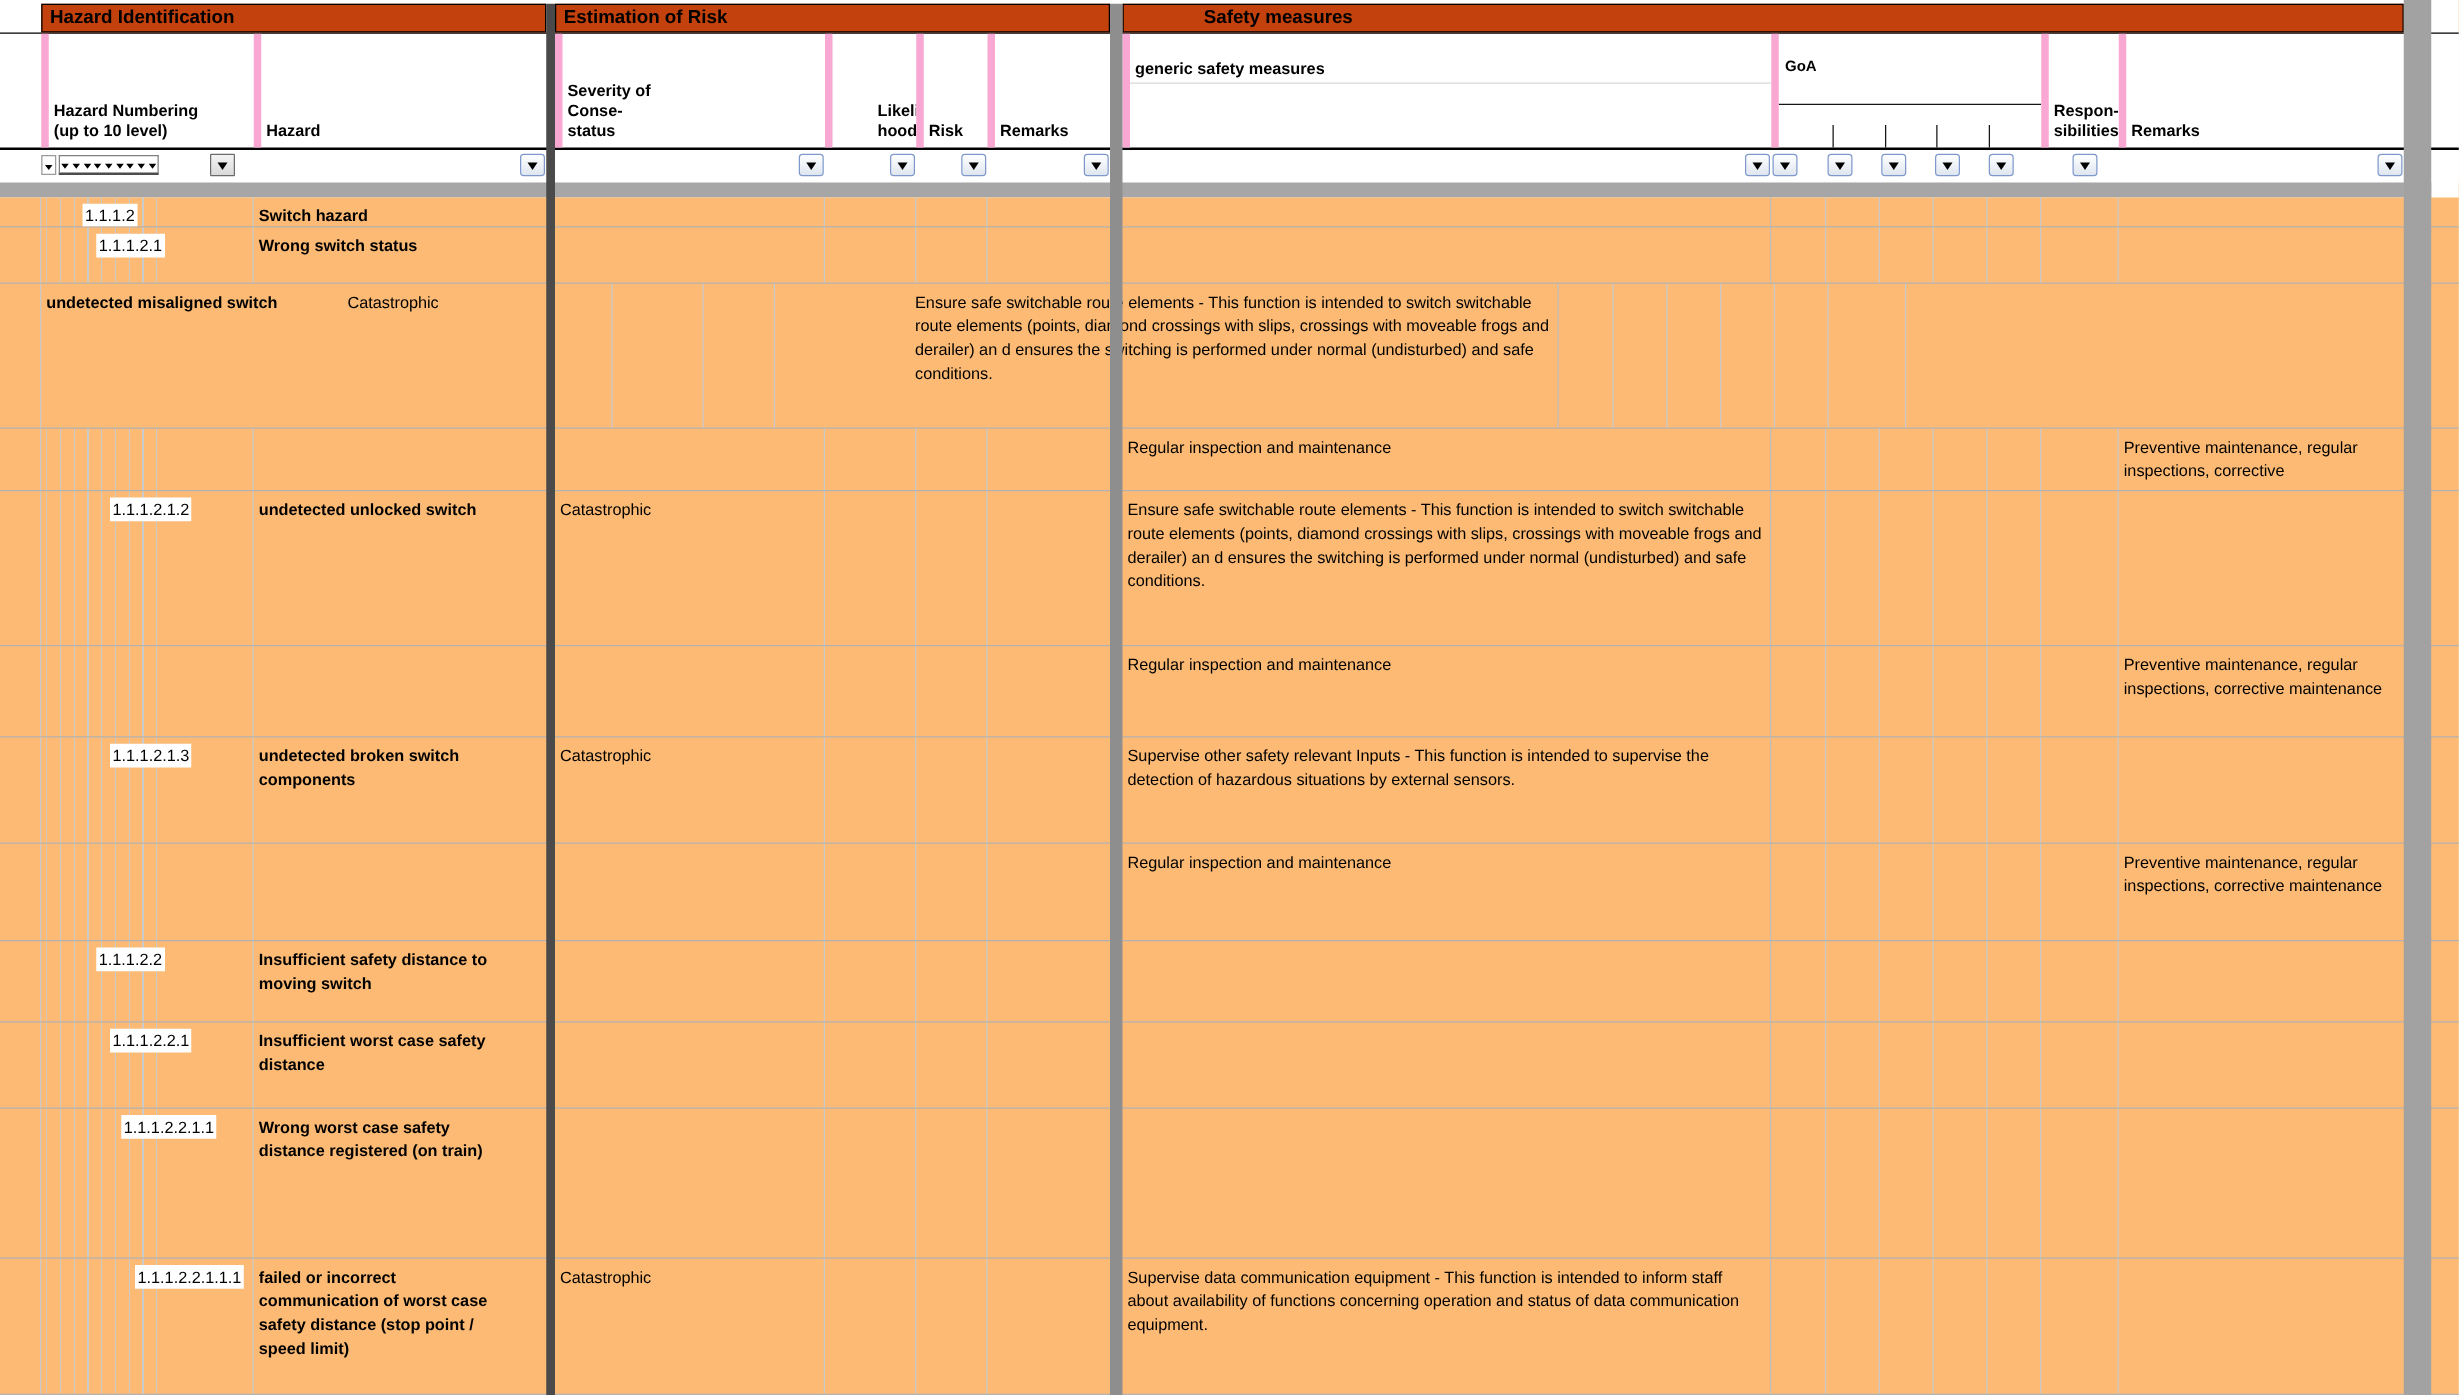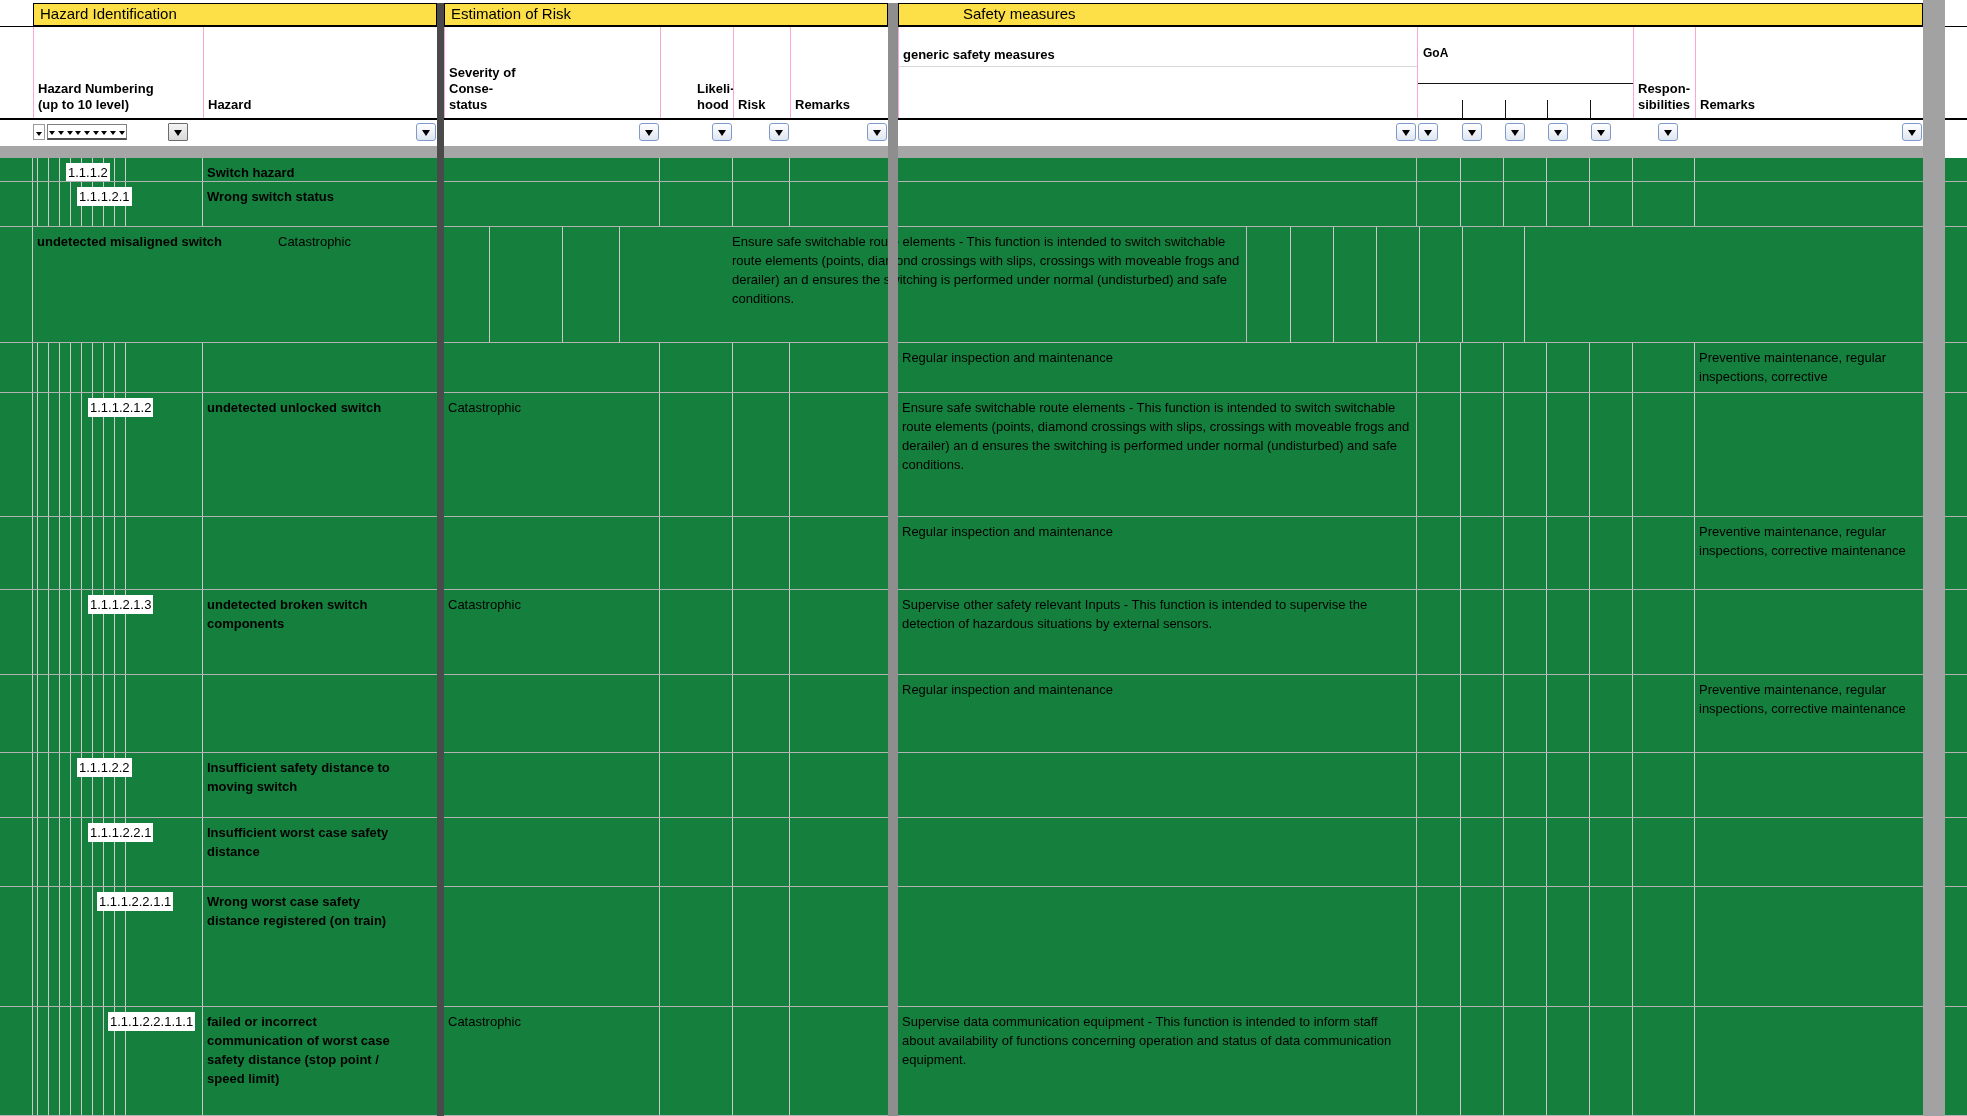--- a/index.html
+++ b/index.html
@@ -10,38 +10,38 @@
     color:#000;
   }
   .sheet{position:absolute;inset:0;}
   *{box-sizing:border-box;}
 
   
   .topgap{height:3px;}
   .band{display:flex;height:23px;}
   .band .bm{width:33px;}
   .band .bcell{
-    background:#fde047;border:1px solid #000;
-    font-weight:normal;font-size:15px;line-height:20px;
+    background:#c2410c;border:1px solid #000;
+    font-weight:bold;font-size:15px;line-height:20px;
     padding:0 6px;overflow:hidden;white-space:nowrap;
   }
   .band .b1{width:404px;text-align:left;}
   .band .bs1{width:7px;}
   .band .b2{width:444px;text-align:left;}
   .band .bs2{width:10px;}
   .band .b3{width:1025px;text-align:left;padding-left:64px;}
 
   
   .header-row{
     display:flex;height:94px;border-top:1px solid #000;border-bottom:2px solid #000;
     background:#fff;
   }
   .header-row > div{overflow:hidden;}
   .hcell{
-    border-left:1px solid #f9a8d4;
+    border-left:6px solid #f9a8d4;
     font-weight:bold;font-size:13px;line-height:16px;
     display:flex;align-items:flex-end;
     padding:3px 3px 5px 4px;white-space:pre-line;
   }
   .header-row .m{width:33px;border:none;}
   .header-row .hn{width:170px;}
   .header-row .hh{width:234px;}
   .header-row .hsp1{width:7px;border:none;}
   .header-row .hsev{width:216px;}
   .header-row .hlik{width:73px;padding-left:36px;}
@@ -107,21 +107,21 @@
   .tri-s{
     display:block;width:0;height:0;
     border-left:3px solid transparent;border-right:3px solid transparent;
     border-top:4px solid #000;
   }
 
   
   .gray-band{height:12px;width:1945px;background:#a6a6a6;}
 
   
-  .rows{background:#15803d;}
+  .rows{background:#fdba74;}
   .row{display:flex;border-bottom:1px solid #b2b2b2;}
   .c{
     font-size:13px;line-height:19px;padding:5px 4px 0 4px;
     border-right:1px solid #c9c9c9;overflow:hidden;
   }
   .c.m{width:33px;padding:0;}
   .c.num{width:170px;position:relative;padding:5px 0 0 0;}
   .c.num::before{
     content:"";position:absolute;left:4px;top:0;bottom:0;width:93px;
     background:repeating-linear-gradient(to right,#cbcbcb 0 1px,transparent 1px 11px);

